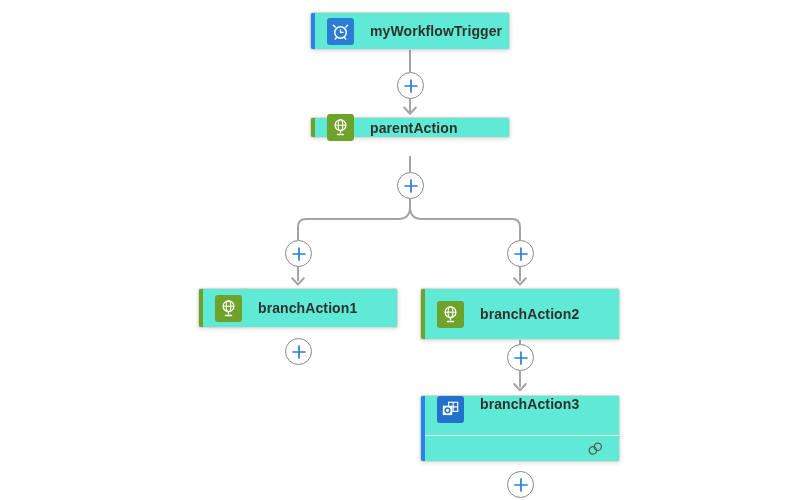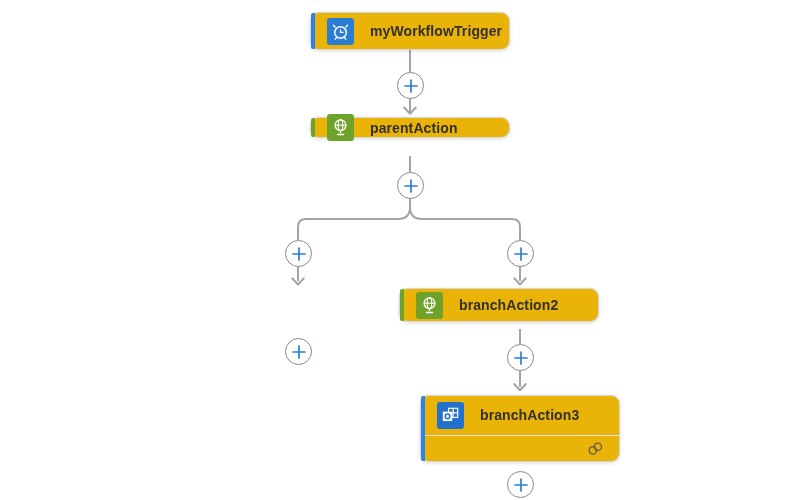--- a/index.html
+++ b/index.html
@@ -2,41 +2,41 @@
 <html><head>
 <meta charset="utf-8">
 <style>
   html,body{margin:0;padding:0;background:#fff;}
   .canvas{
     position:relative;width:800px;height:500px;overflow:hidden;background:#ffffff;
     font-family:"Liberation Sans","DejaVu Sans",sans-serif;
   }
   .connectors{position:absolute;left:0;top:0;pointer-events:none;}
   .node{
-    position:absolute;width:200px;box-sizing:border-box;background:#eab308;
-    border:1px solid #d9d7d5;border-radius:9px;
+    position:absolute;width:200px;box-sizing:border-box;background:#5eead4;
+    border:1px solid #d9d7d5;border-radius:3px;
     box-shadow:0 1px 4px rgba(0,0,0,.13), 0 0 1px rgba(0,0,0,.08);
     display:flex;align-items:center;cursor:pointer;
   }
   .accent{position:absolute;left:0;top:0;bottom:0;width:4px;border-radius:2px 0 0 2px;}
   .accent-blue{background:#2b83ea;}
   .accent-green{background:#6fa22b;}
   .node-icon{
     width:27px;height:27px;border-radius:3px;margin-left:16px;flex:0 0 auto;
     display:flex;align-items:center;justify-content:center;
   }
   .bg-recurrence{background:#2b7cd3;}
   .bg-http{background:#6fa22b;}
   .bg-outlook{background:#2271cc;}
   .node-label{
     margin-left:16px;font-size:14px;font-weight:700;color:#323130;
     white-space:nowrap;letter-spacing:.1px;
   }
   .node-tall{flex-direction:column;align-items:stretch;padding:0;}
-  .row-title{display:flex;align-items:center;height:40px;}
+  .row-title{display:flex;height:40px;}
   .row-footer{
     display:flex;align-items:center;justify-content:flex-end;height:26px;
     border-top:1px solid #e8e8e8;padding-right:14px;
   }
   .plus-btn{
     position:absolute;width:27px;height:27px;border-radius:50%;
     background:#fff;border:1.4px solid #8a8886;box-sizing:border-box;
     display:flex;align-items:center;justify-content:center;
     padding:0;cursor:pointer;
   }
@@ -82,22 +82,35 @@
         <circle cx="13" cy="10.6" r="5.6" stroke-width="1.4"></circle>
         <ellipse cx="13" cy="10.6" rx="2.4" ry="5.6" stroke-width="1.1"></ellipse>
         <path d="M7.4 10.6 H18.6" stroke-width="1.1"></path>
         <path d="M13 16.2 V19" stroke-width="1.4"></path>
         <path d="M9.8 20.3 H16.2" stroke-width="1.4" stroke-linecap="round"></path>
       </svg>
     </span>
     <span class="node-label">parentAction</span>
   </div>
 
+  <div class="node" style="left:198px;top:288px;height:40px">
+    <span class="accent accent-green"></span>
+    <span class="node-icon bg-http">
+      <svg width="25" height="25" viewBox="0 0 26 26" fill="none" stroke="#fff">
+        <circle cx="13" cy="10.6" r="5.6" stroke-width="1.4"></circle>
+        <ellipse cx="13" cy="10.6" rx="2.4" ry="5.6" stroke-width="1.1"></ellipse>
+        <path d="M7.4 10.6 H18.6" stroke-width="1.1"></path>
+        <path d="M13 16.2 V19" stroke-width="1.4"></path>
+        <path d="M9.8 20.3 H16.2" stroke-width="1.4" stroke-linecap="round"></path>
+      </svg>
+    </span>
+    <span class="node-label">branchAction1</span>
+  </div>
 
-  <div class="node" style="left:399px;top:288px;height:34px">
+  <div class="node" style="left:420px;top:288px;height:52px">
     <span class="accent accent-green"></span>
     <span class="node-icon bg-http">
       <svg width="25" height="25" viewBox="0 0 26 26" fill="none" stroke="#fff">
         <circle cx="13" cy="10.6" r="5.6" stroke-width="1.4"></circle>
         <ellipse cx="13" cy="10.6" rx="2.4" ry="5.6" stroke-width="1.1"></ellipse>
         <path d="M7.4 10.6 H18.6" stroke-width="1.1"></path>
         <path d="M13 16.2 V19" stroke-width="1.4"></path>
         <path d="M9.8 20.3 H16.2" stroke-width="1.4" stroke-linecap="round"></path>
       </svg>
     </span>

